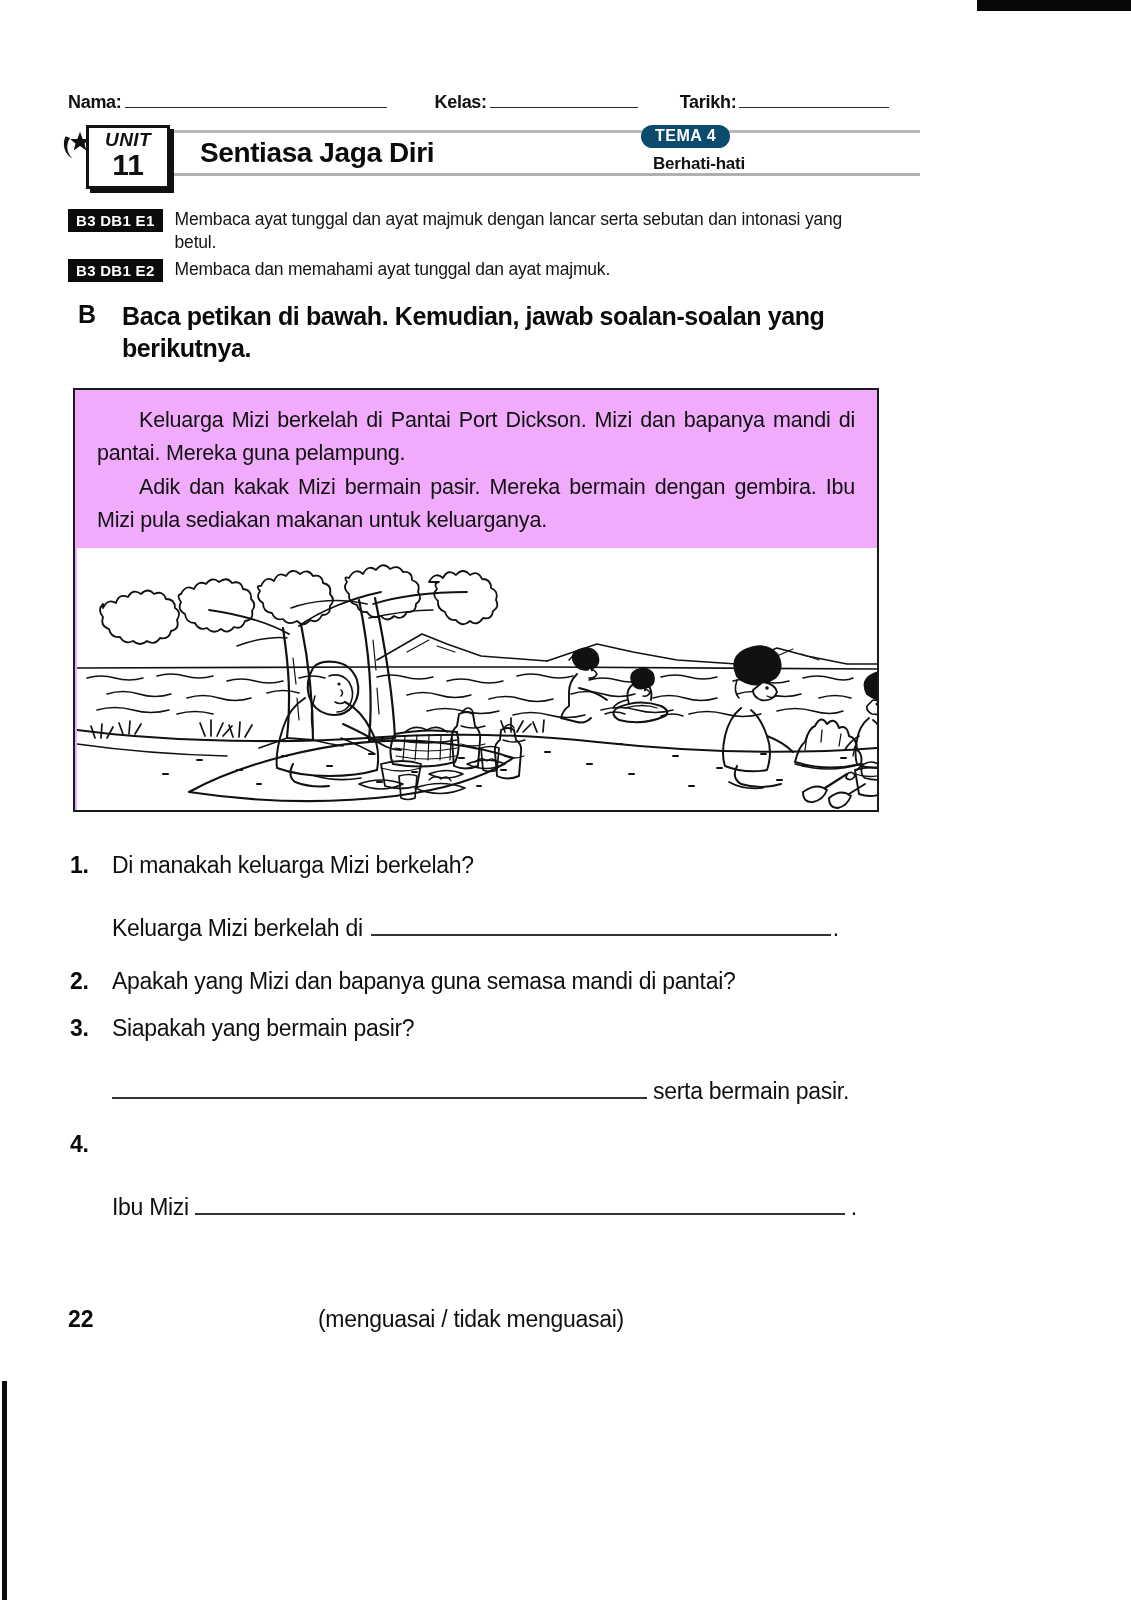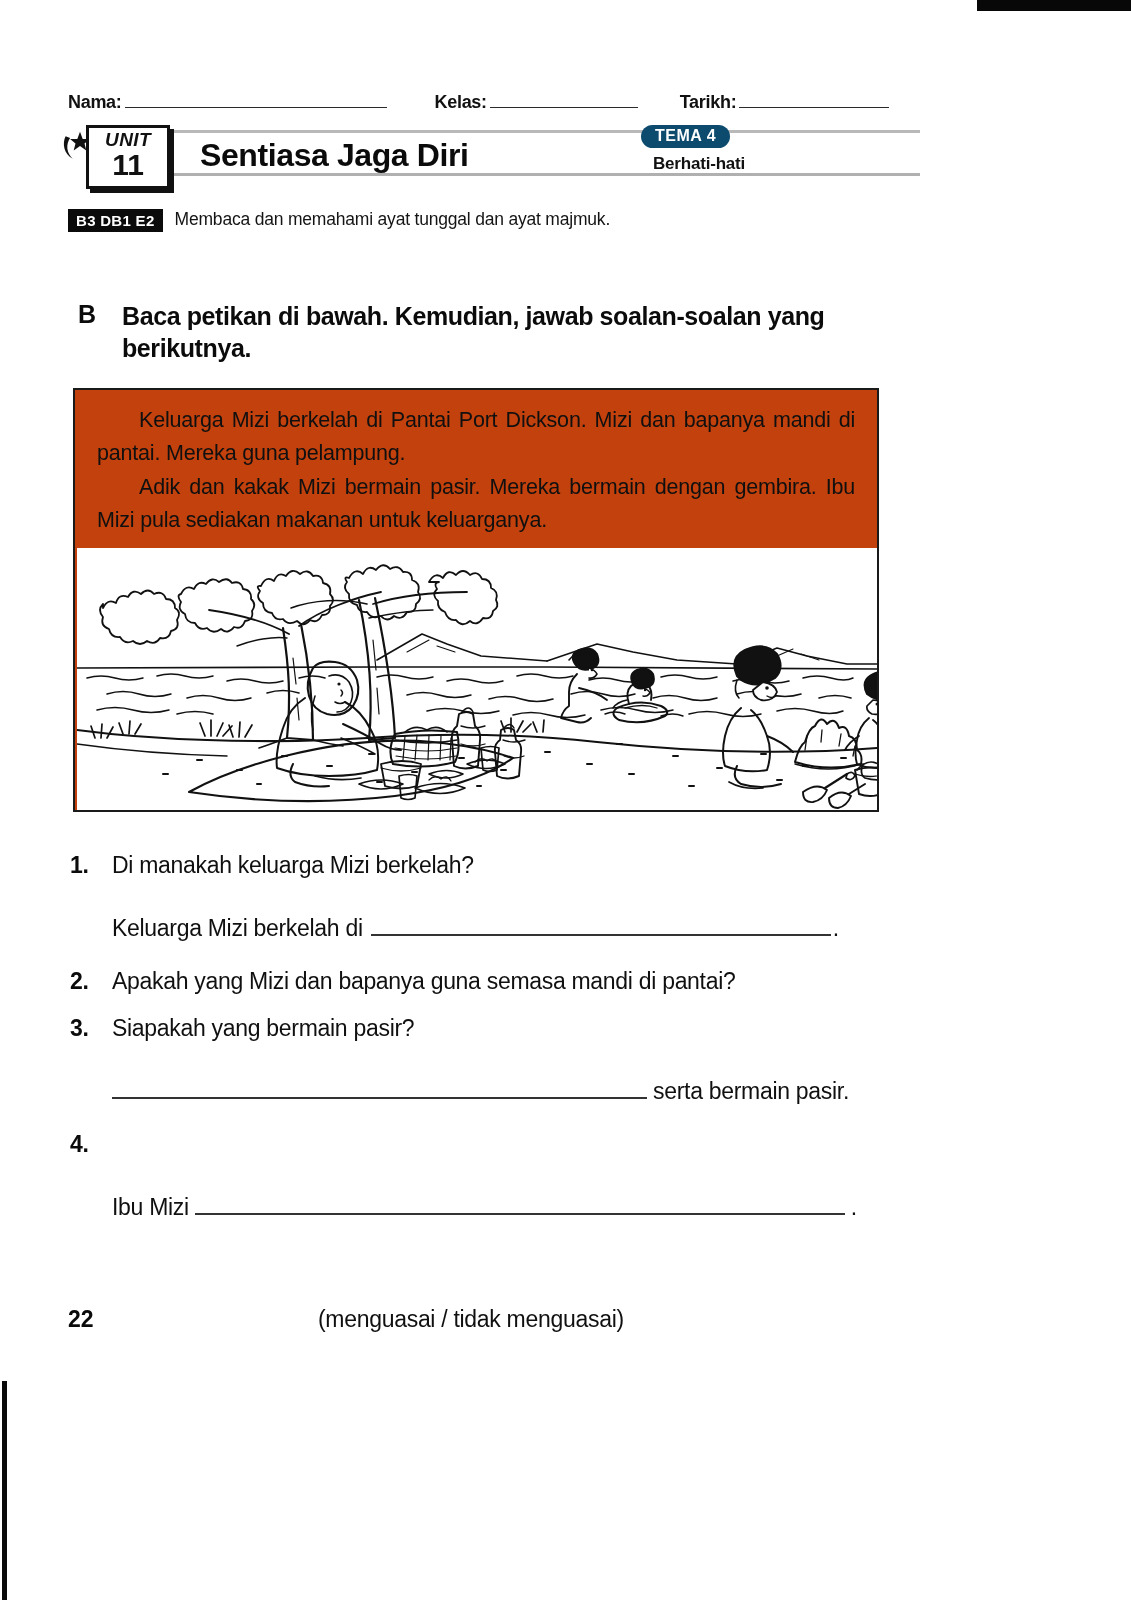--- a/index.html
+++ b/index.html
@@ -126,21 +126,21 @@
     position: absolute;
     left: 2px;
     top: 4px;
     width: 36px;
     height: 36px;
   }
   .unit-title {
     position: absolute;
     left: 140px;
     top: 12px;
-    font-size: 32px;
+    font-size: 28px;
     font-weight: bold;
     letter-spacing: -0.4px;
     color: #0b0b0b;
   }
   .tema-wrap {
     position: absolute;
     left: 575px;
     top: 0px;
     width: 240px;
     text-align: left;
@@ -223,21 +223,21 @@
   }
 
   
   .passage-box {
     position: absolute;
     left: 73px;
     top: 388px;
     width: 806px;
     height: 424px;
     border: 2.5px solid #1a1a1a;
-    background: #c2410c;
+    background: #f0abfc;
     box-sizing: border-box;
   }
   .passage-text {
     padding: 14px 22px 0 22px;
     font-size: 21.5px;
     line-height: 1.52;
     letter-spacing: -0.2px;
     color: #101010;
   }
   .passage-text p {
@@ -364,20 +364,24 @@
 
     <div class="unit-title">Sentiasa Jaga Diri</div>
 
     <div class="tema-wrap">
       <span class="tema-pill">TEMA 4</span>
       <span class="tema-sub">Berhati-hati</span>
     </div>
   </div>
 
   <div class="standards">
+    <div class="std-row">
+      <span class="std-code">B3 DB1 E1</span>
+      <span class="std-text">Membaca ayat tunggal dan ayat majmuk dengan lancar serta sebutan dan intonasi yang betul.</span>
+    </div>
     <div class="std-row">
       <span class="std-code">B3 DB1 E2</span>
       <span class="std-text">Membaca dan memahami ayat tunggal dan ayat majmuk.</span>
     </div>
   </div>
 
   <div class="section-b">
     <span class="sec-letter">B</span>
     <span class="sec-text">Baca petikan di bawah. Kemudian, jawab soalan-soalan yang berikutnya.</span>
   </div>

